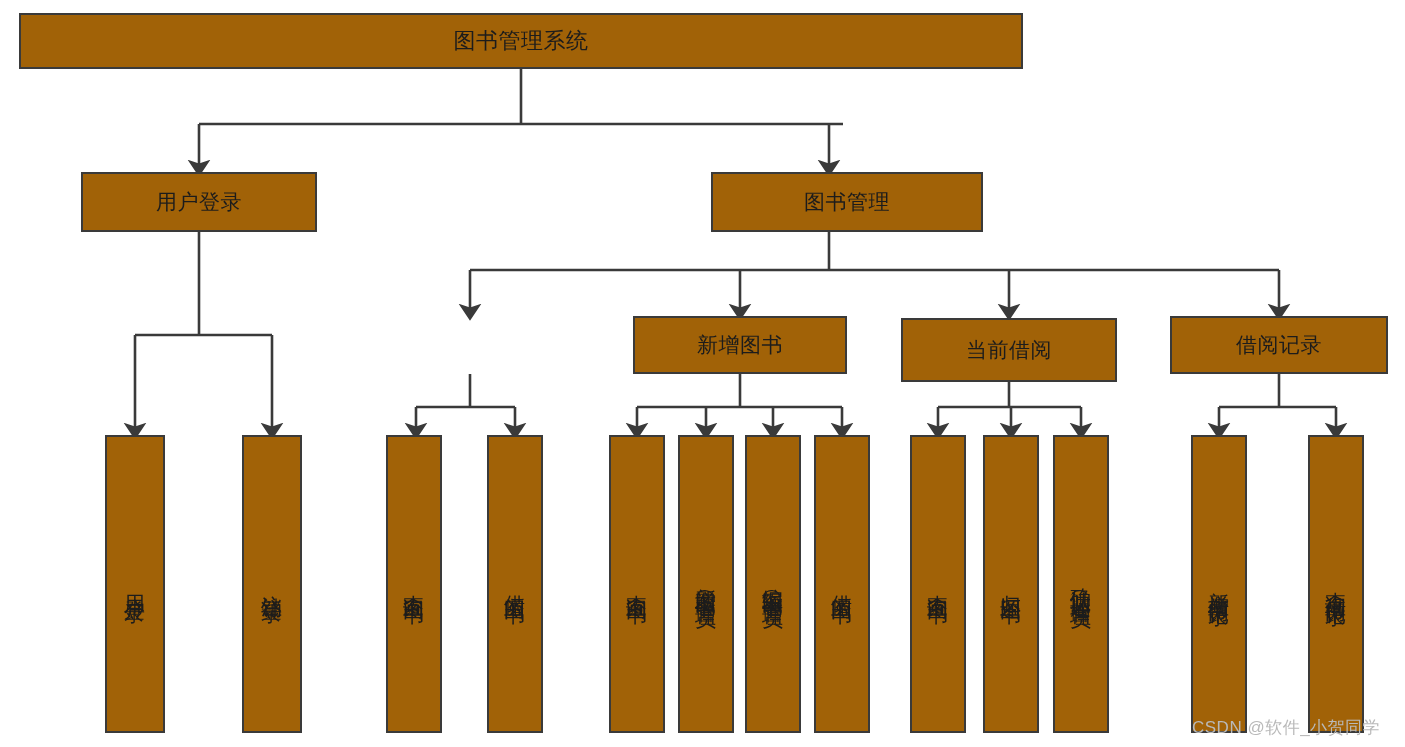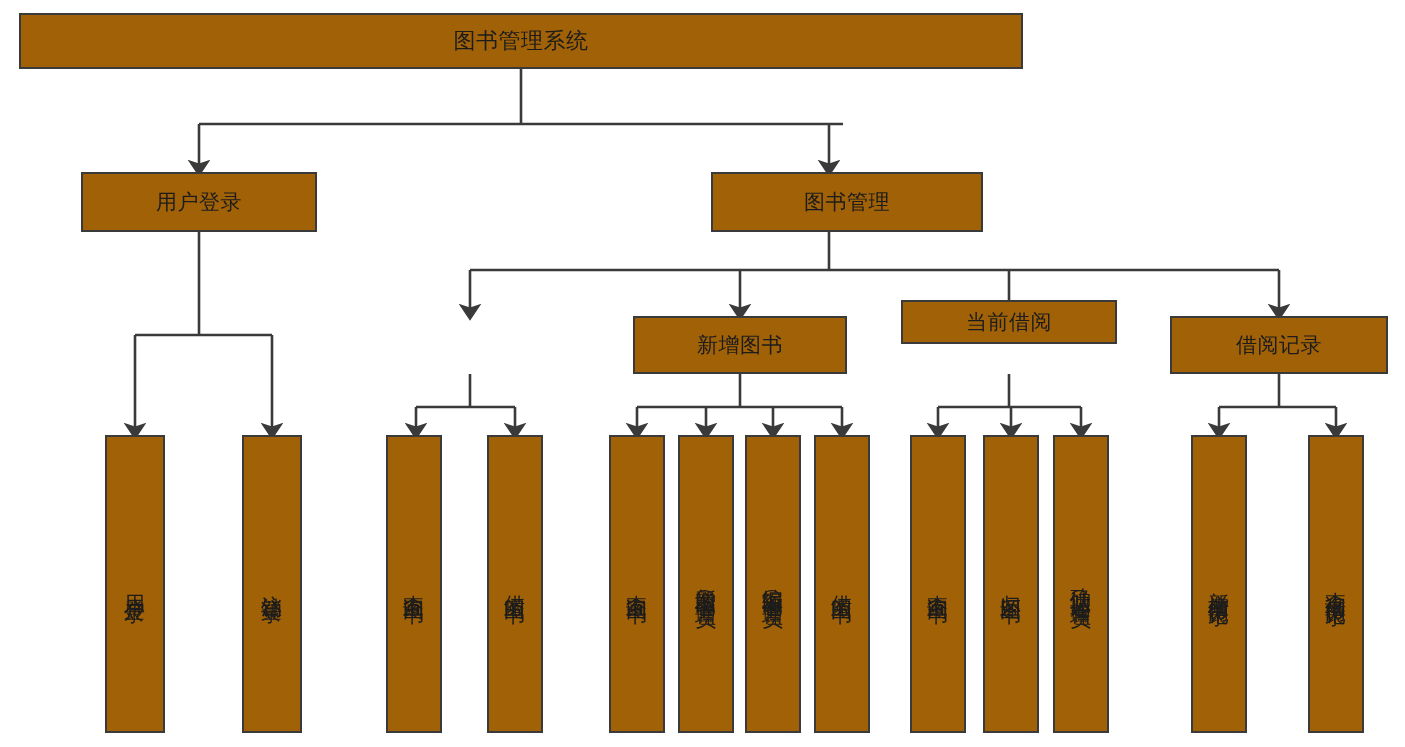--- a/index.html
+++ b/index.html
@@ -129,21 +129,21 @@
   <div class="node horiz" style="left:81px; top:172px; width:236px; height:60px;">
     <span class="label">用户登录</span>
   </div>
   <div class="node horiz" style="left:711px; top:172px; width:272px; height:60px;">
     <span class="label">图书管理</span>
   </div>
 
   <div class="node horiz" style="left:633px; top:316px; width:214px; height:58px;">
     <span class="label">新增图书</span>
   </div>
-  <div class="node horiz" style="left:901px; top:300px; width:216px; height:44px;">
+  <div class="node horiz" style="left:901px; top:318px; width:216px; height:64px;">
     <span class="label">当前借阅</span>
   </div>
   <div class="node horiz" style="left:1170px; top:316px; width:218px; height:58px;">
     <span class="label">借阅记录</span>
   </div>
 
   <div class="node vert" style="left:105px; top:435px; width:60px; height:298px;">
     <span class="label">用户登录</span>
   </div>
   <div class="node vert" style="left:242px; top:435px; width:60px; height:298px;">
@@ -180,14 +180,15 @@
     <span class="label">确认归还（管理员）</span>
   </div>
 
   <div class="node vert" style="left:1191px; top:435px; width:56px; height:298px;">
     <span class="label">新增借阅记录</span>
   </div>
   <div class="node vert" style="left:1308px; top:435px; width:56px; height:298px;">
     <span class="label">查询借阅记录</span>
   </div>
 
+  <div class="watermark" style="left:1192px; top:716px;">CSDN @软件_小贺同学</div>
 
 </div>
 
 </body></html>

